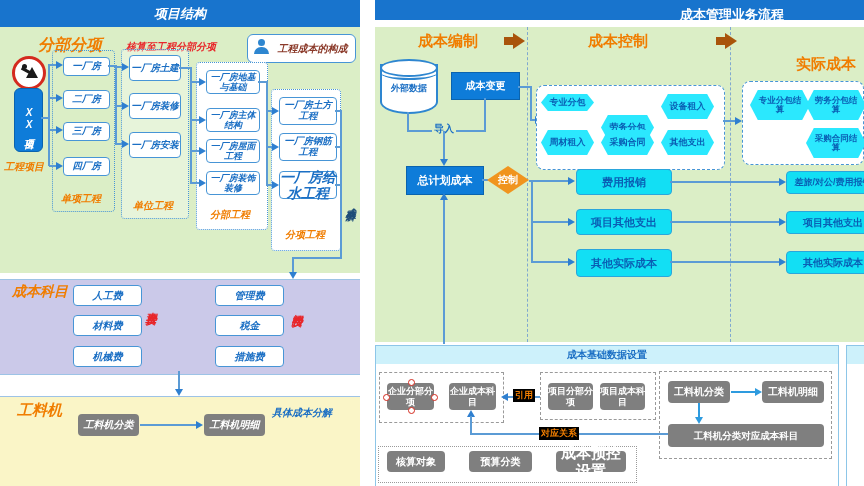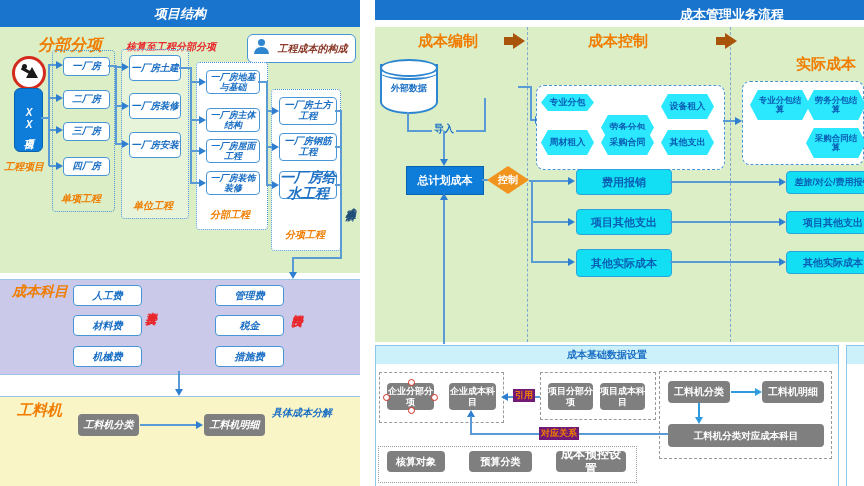--- a/index.html
+++ b/index.html
@@ -60,21 +60,21 @@
   .rw-tri{position:absolute;left:11px;top:8px;width:0;height:0;border-left:6px solid transparent;border-right:6px solid transparent;border-bottom:11px solid #1a1a1a;}
   .rw-head{position:absolute;left:7px;top:5px;width:5px;height:5px;border-radius:50%;background:#1a1a1a;}
   .rw-body{position:absolute;left:6px;top:10px;width:10px;height:3px;background:#1a1a1a;transform:rotate(28deg);}
   
   .uhead{position:absolute;left:10px;top:4px;width:7px;height:7px;border-radius:50%;background:#2E86D0;}
   .ubody{position:absolute;left:6px;top:12px;width:15px;height:7px;border-radius:7px 7px 0 0;background:#2E86D0;}
   
   .panel{background:#fff;border:1px solid #8DC6E8;}
   .strip{background:#CDF1FB;}
   .handle{position:absolute;width:5px;height:5px;border-radius:50%;background:#fff;border:1px solid #D42A1E;}
-  .lblbg{background:#701a75;padding:0 2px;}
+  .lblbg{background:#000000;padding:0 2px;}
 </style>
 </head>
 <body>
 
 <div id="page">
 
   <div class="abs" style="left:0;top:0;width:392px;height:486px;font-style:italic;">
     <div class="abs hdr" style="left:0;top:0;width:360px;height:27px;display:flex;align-items:center;justify-content:center;">
       <span>项目结构</span>
     </div>
@@ -263,20 +263,23 @@
       <div class="abs stg-rect" style="left:0;top:4px;width:9px;height:8px;"></div>
       <div class="abs stg-tri" style="left:9px;top:0;"></div>
     </div>
     <div class="abs otitle" style="left:421px;top:32px;font-size:15px;margin-top:23px;">实际成本</div>
 
     <div class="abs cyl" style="left:5px;top:64px;width:54px;height:46px;">
       <div class="cyl-top"></div>
         <div class="cyl-arc"></div>
       <span class="cyl-lbl">外部数据</span>
     </div>
+    <div class="abs bbox" style="left:76px;top:72px;width:67px;height:26px;font-size:10px;">
+        <span>成本变更</span>
+      </div>
 
     <div class="abs lv" style="left:32px;top:112px;height:19px;"></div>
     <div class="abs lv" style="left:109px;top:98px;height:33px;"></div>
     <div class="abs lh" style="left:32px;top:130px;width:79px;"></div>
     <div class="abs olabel lblbg" style="left:57px;top:122px;color:#1B6FC4;background:#DBEEC6;">导入</div>
     <div class="abs lv" style="left:68px;top:131px;height:28px;"></div>
     <div class="abs aD" style="left:65px;top:159px;"></div>
     <div class="abs bbox" style="left:31px;top:166px;width:76px;height:27px;font-size:11px;">
         <span>总计划成本</span>
       </div>
@@ -413,18 +416,18 @@
     <div class="abs lh" style="left:95px;top:433px;width:198px;"></div>
     <div class="abs olabel lblbg" style="left:164px;top:427px;font-size:9px;">对应关系</div>
 
     <div class="abs dotg" style="left:3px;top:446px;width:257px;height:35px;"></div>
     <div class="abs gbox" style="left:12px;top:451px;width:58px;height:21px;font-size:10px;">
         <span>核算对象</span>
       </div>
     <div class="abs gbox" style="left:94px;top:451px;width:63px;height:21px;font-size:10px;">
         <span>预算分类</span>
       </div>
-    <div class="abs gbox" style="left:181px;top:451px;width:70px;height:21px;font-size:12px;">
+    <div class="abs gbox" style="left:181px;top:451px;width:70px;height:21px;font-size:15px;">
         <span>成本预控设置</span>
       </div>
   </div>
 
 </div>
 
 </body></html>

